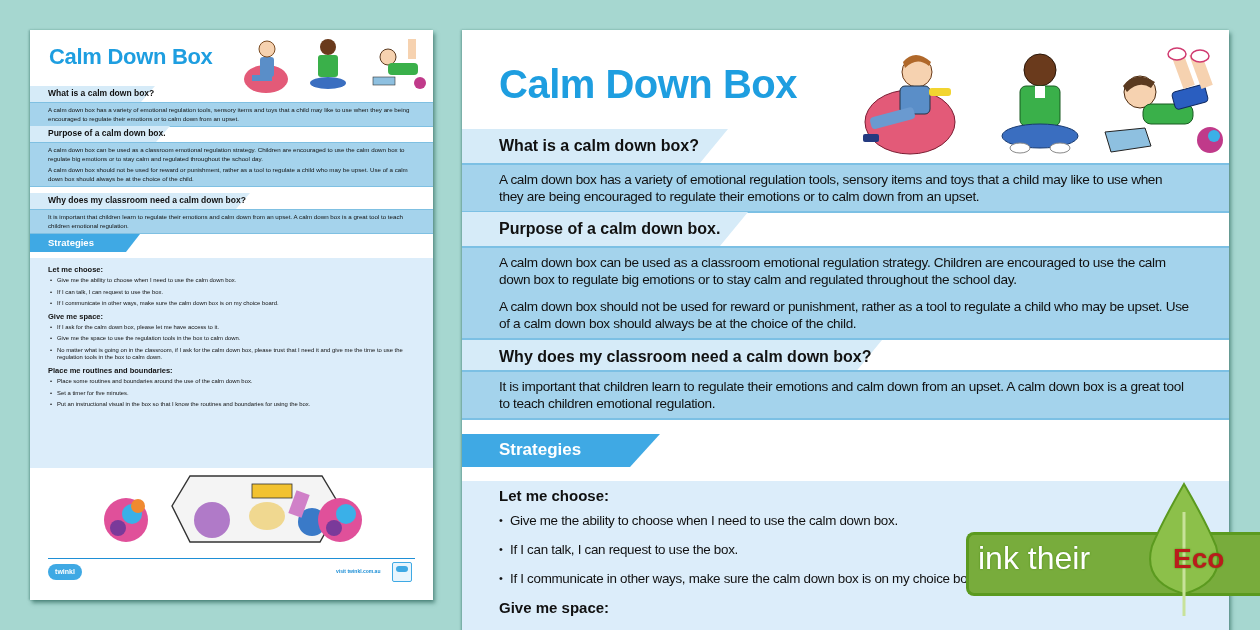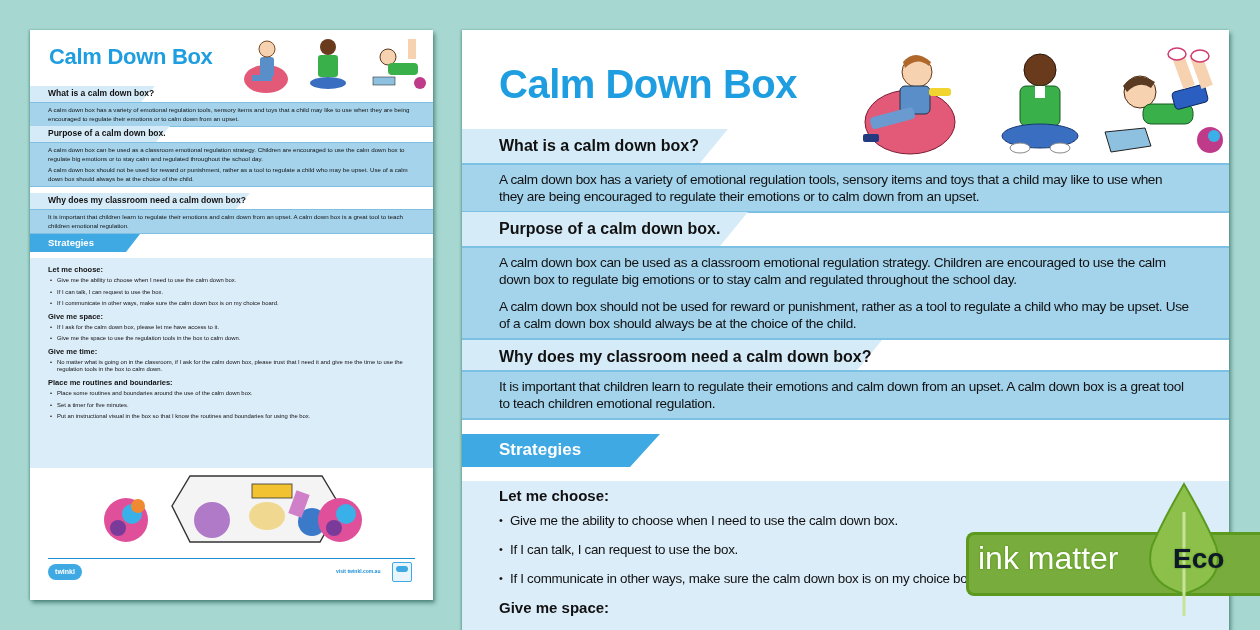--- a/index.html
+++ b/index.html
@@ -129,21 +129,21 @@
     position: absolute; left: 0; top: 50px; width: 294px; height: 64px;
     background: #78ac3c; border: 3px solid #5b9a1f; border-right: none;
     border-radius: 8px 0 0 8px;
   }
   #eco-badge .ink {
     position: absolute; left: 12px; top: 58px; font-size: 32px; color: #fff;
     font-family: "Liberation Sans", sans-serif;
     text-shadow: 0 0 2px #4a8a10;
   }
   #eco-badge .eco {
-    position: absolute; left: 207px; top: 61px; font-size: 28px; font-weight: bold; color: #0f172a;
+    position: absolute; left: 207px; top: 61px; font-size: 28px; font-weight: bold; color: #b91c1c;
     text-shadow: 0 0 2px #4a8a10;
   }
   #eco-badge svg { position: absolute; left: 0; top: 0; }
 </style>
 </head>
 <body>
 
 <div class="page" id="left-page">
   <div class="title">Calm Down Box</div>
 
@@ -196,21 +196,20 @@
     <ul>
       <li>Give me the ability to choose when I need to use the calm down box.</li>
       <li>If I can talk, I can request to use the box.</li>
       <li>If I communicate in other ways, make sure the calm down box is on my choice board.</li>
     </ul>
     <h4>Give me space:</h4>
     <ul>
       <li>If I ask for the calm down box, please let me have access to it.</li>
       <li>Give me the space to use the regulation tools in the box to calm down.</li>
     </ul>
-    <h4>Give me time:</h4>
     <ul>
       <li>No matter what is going on in the classroom, if I ask for the calm down box, please trust that I need it and give me the time to use the regulation tools in the box to calm down.</li>
     </ul>
     <h4>Place me routines and boundaries:</h4>
     <ul>
       <li>Place some routines and boundaries around the use of the calm down box.</li>
       <li>Set a timer for five minutes.</li>
       <li>Put an instructional visual in the box so that I know the routines and boundaries for using the box.</li>
     </ul>
   </div>
@@ -309,15 +308,15 @@
     <h4>Give me space:</h4>
   </div>
 </div>
 
 <div id="eco-badge">
   <div class="bar"></div>
   <svg width="294" height="135" viewBox="0 0 294 135">
     <path d="M218 2 Q196 40 186 64 Q176 100 218 112 Q260 100 250 64 Q240 40 218 2 Z" fill="#8cc04a" stroke="#5b9a1f" stroke-width="2"></path>
     <line x1="218" y1="30" x2="218" y2="134" stroke="#c8e29a" stroke-width="3"></line>
   </svg>
-  <div class="ink">ink matter</div>
+  <div class="ink">ink their</div>
   <div class="eco">Eco</div>
 </div>
 
 </body></html>

